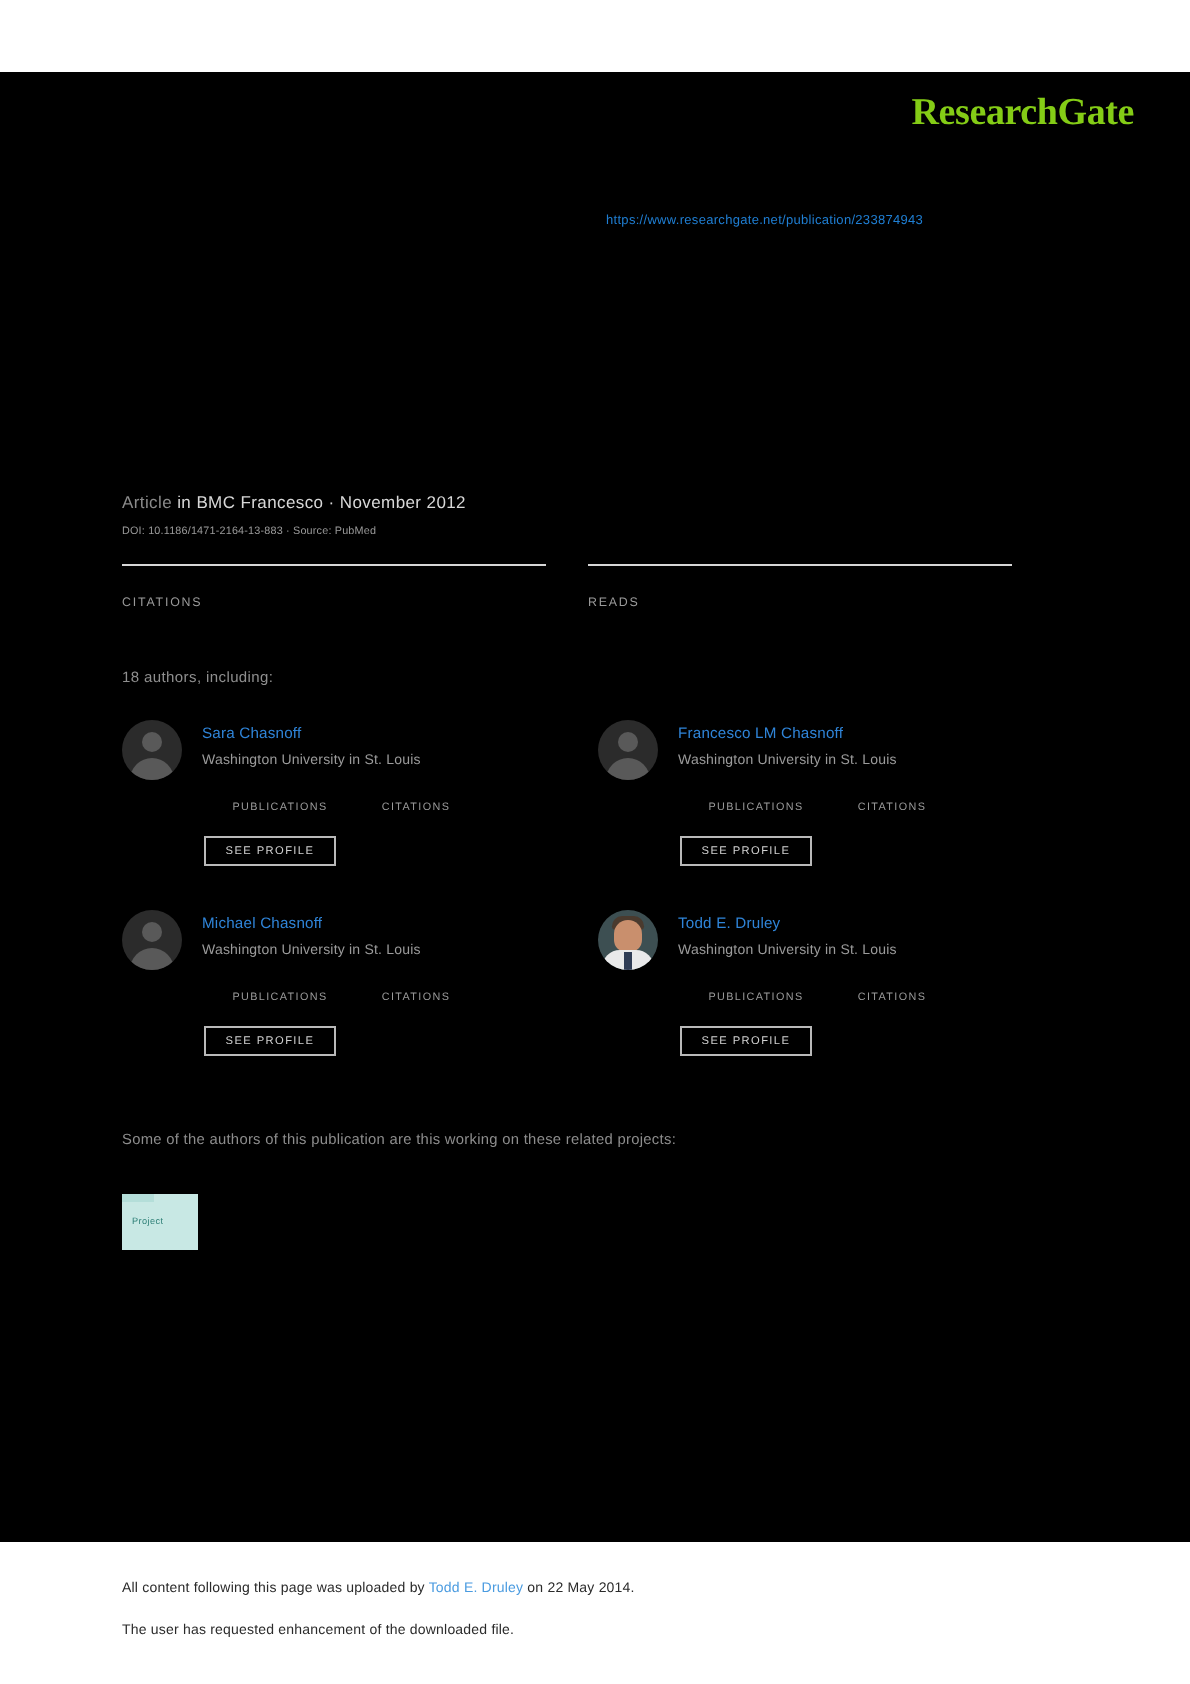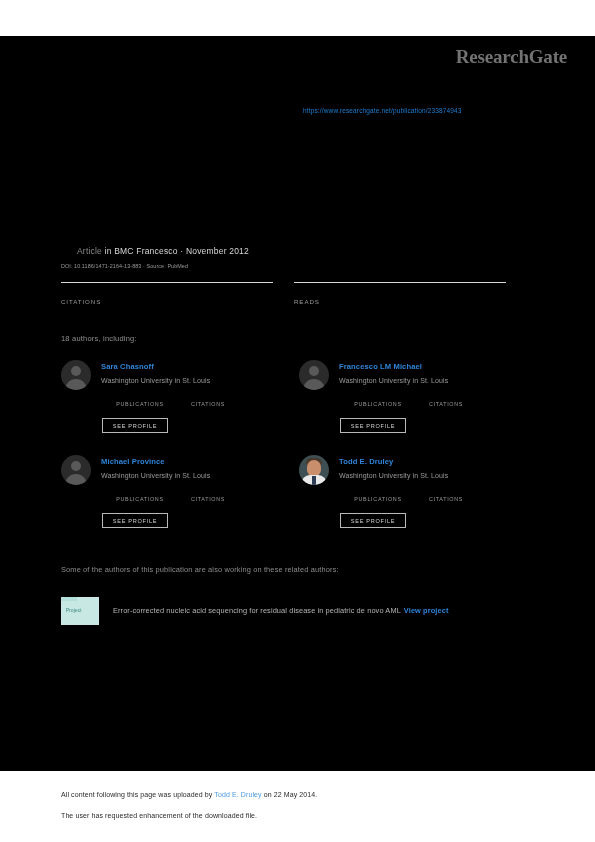--- a/index.html
+++ b/index.html
@@ -30,21 +30,21 @@
     background: #ffffff;
   }
 
   
   .rg-logo {
     position: absolute;
     right: 28px; top: 46px;
     font-size: 19px;
     font-weight: bold;
     letter-spacing: -0.2px;
-    color: #737373;
+    color: #84cc16;
     font-family: "Liberation Serif", serif;
   }
 
   .doi-url {
     position: absolute;
     left: 303px; top: 107px;
     font-size: 6.5px;
     color: #1f7fd4;
     letter-spacing: 0.15px;
     text-decoration: none;
@@ -55,21 +55,20 @@
   .article-line {
     position: absolute;
     left: 61px; top: 246px;
     font-size: 8.5px;
     color: #8a8a8a;
     white-space: nowrap;
     letter-spacing: 0.2px;
   }
   .article-line .kw {
     color: #8a8a8a;
-    margin-left: 16px;
   }
   .article-line .jr {
     color: #d8d8d8;
   }
   .article-line .it {
     color: #d8d8d8;
   }
 
   .doi-line {
     position: absolute;
@@ -177,21 +176,21 @@
     left: 13px; top: 21px;
     width: 4px; height: 10px;
     background: #2f3c55;
   }
 
   .author-name {
     position: absolute;
     left: 40px; top: 2px;
     font-size: 7.6px;
     color: #2f84d8;
-    font-weight: bold;
+    font-weight: normal;
     letter-spacing: 0.1px;
     white-space: nowrap;
   }
   .author-inst {
     position: absolute;
     left: 40px; top: 17px;
     font-size: 7px;
     color: #9b9b9b;
     letter-spacing: 0.1px;
     white-space: nowrap;
@@ -358,41 +357,41 @@
     </div>
   </div>
   <div class="see-profile">SEE PROFILE</div>
 </div>
 
 <div class="author-card c1">
   <div class="avatar">
     <div class="head"></div>
       <div class="body"></div>
   </div>
-  <div class="author-name">Francesco LM Michael</div>
+  <div class="author-name">Francesco LM Chasnoff</div>
   <div class="author-inst">Washington University in St. Louis</div>
   <div class="author-stats">
     <div class="astat s0">
       <div class="n"></div>
       <div class="l">PUBLICATIONS</div>
     </div>
     <div class="astat s1">
       <div class="n"></div>
       <div class="l">CITATIONS</div>
     </div>
   </div>
   <div class="see-profile">SEE PROFILE</div>
 </div>
 
 <div class="author-card c2">
   <div class="avatar">
     <div class="head"></div>
       <div class="body"></div>
   </div>
-  <div class="author-name">Michael Province</div>
+  <div class="author-name">Michael Chasnoff</div>
   <div class="author-inst">Washington University in St. Louis</div>
   <div class="author-stats">
     <div class="astat s0">
       <div class="n"></div>
       <div class="l">PUBLICATIONS</div>
     </div>
     <div class="astat s1">
       <div class="n"></div>
       <div class="l">CITATIONS</div>
     </div>
@@ -415,30 +414,27 @@
       <div class="l">PUBLICATIONS</div>
     </div>
     <div class="astat s1">
       <div class="n"></div>
       <div class="l">CITATIONS</div>
     </div>
   </div>
   <div class="see-profile">SEE PROFILE</div>
 </div>
 
-<div class="projects-head">Some of the authors of this publication are also working on these related authors:</div>
+<div class="projects-head">Some of the authors of this publication are this working on these related projects:</div>
 
 <div class="project-row">
   <div class="project-thumb">
     <div class="tab"></div>
     <div class="lbl">Project</div>
   </div>
-  <div class="project-text">
-    <span>Error-corrected nucleic acid sequencing for residual disease in pediatric de novo AML</span><a class="project-link" href="#">View project</a>
-  </div>
 </div>
 
 <div class="band-bottom"></div>
 
 <div class="footer-line-1">
   <span>All content following this page was uploaded by </span><a class="footer-link" href="#">Todd E. Druley</a><span> on 22 May 2014.</span>
 </div>
 
 <div class="footer-line-2">The user has requested enhancement of the downloaded file.</div>
 

